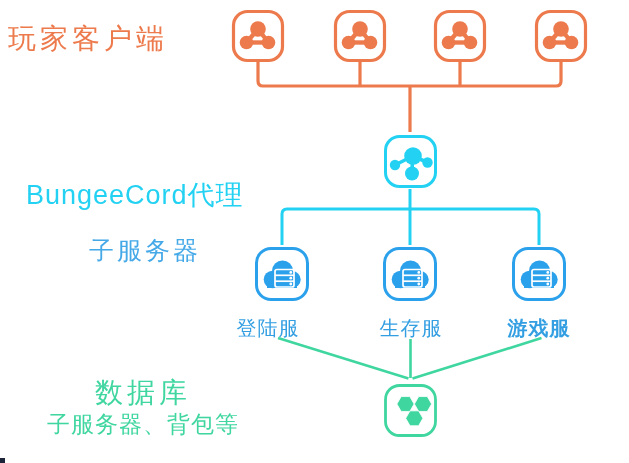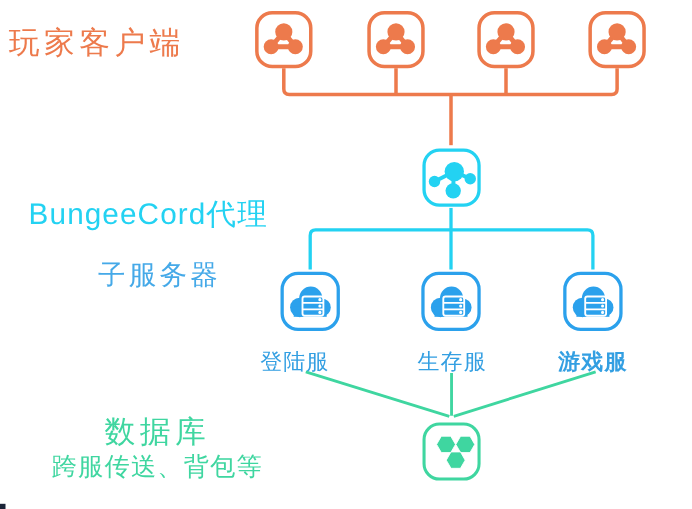--- a/index.html
+++ b/index.html
@@ -61,21 +61,21 @@
   <div class="lbl lbl-orange" style="left:8px;top:25px;">玩家客户端</div>
 
   <div class="lbl lbl-cyan" style="left:26px;top:158px;margin-top:24px;">BungeeCord代理</div>
 
   <div class="lbl-block" style="left:18px;top:238px;width:214px;">
     <div class="sub-title">子服务器</div>
   </div>
 
   <div class="lbl-block db-block" style="left:15px;top:379px;width:216px;">
     <div class="db-title">数据库</div>
-    <div class="db-subtitle">跨服传送、背包等</div>
+    <div class="db-subtitle">子服务器、背包等</div>
   </div>
 
   <svg class="icon" style="left:231px;top:9px;" width="54" height="54" viewBox="0 0 54 54">
     <rect x="2.5" y="2.5" width="49" height="49" rx="14" fill="none" class="stroke-orange" stroke-width="3.2"></rect>
     <g class="stroke-orange" stroke-width="4.4">
       <line x1="27" y1="20" x2="15.5" y2="33.5"></line>
         <line x1="27" y1="20" x2="37.5" y2="33.5"></line>
         <line x1="15.5" y1="33.5" x2="37.5" y2="33.5"></line>
     </g>
     <circle class="fill-orange" cx="27" cy="20" r="7.8"></circle>

